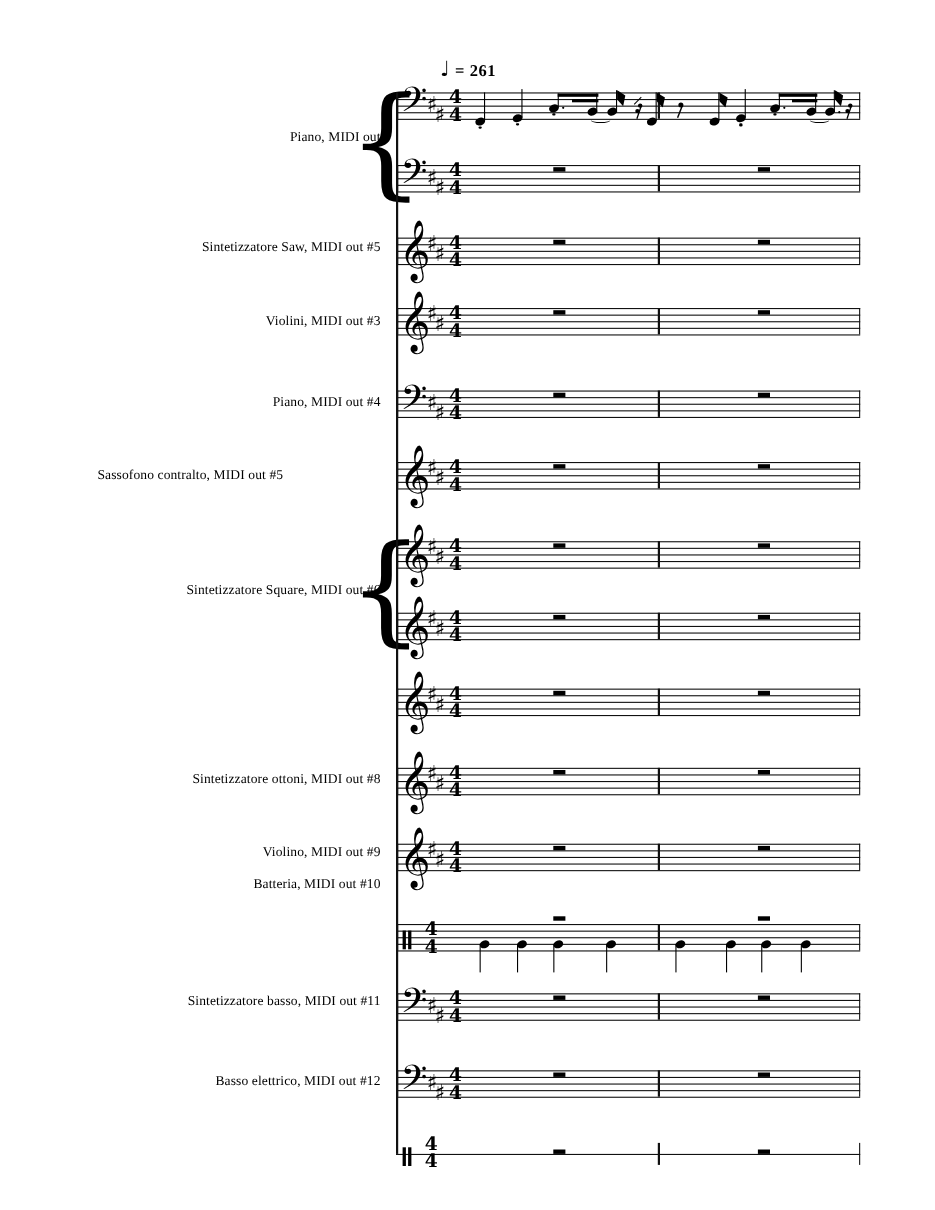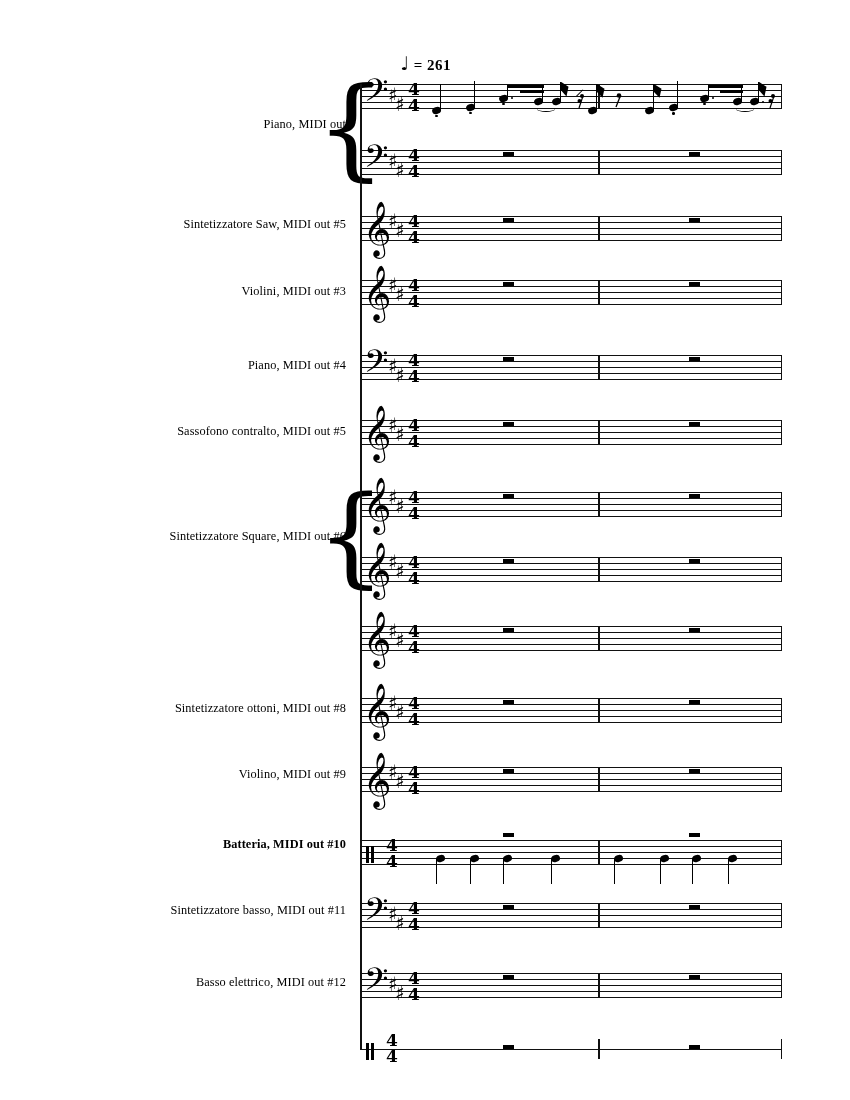--- a/index.html
+++ b/index.html
@@ -131,21 +131,21 @@
     <div class="barline" style="left:780.5px;top:355px;height:24px;"></div>
     <div class="clef fclef" style="left:364px;top:346px;">𝄢</div>
     <div class="keysig" style="left:388px;top:355.9px;">♯</div>
     <div class="keysig" style="left:395px;top:364.9px;">♯</div>
     <div class="timesig" style="left:406px;top:353px;">
       <div>4</div>
       <div>4</div>
     </div>
     <div class="wrest" style="left:502.56px;top:357px;"></div>
     <div class="wrest" style="left:688.6800000000001px;top:357px;"></div>
-    <div class="label" style="left:0px;width:346px;top:424px;padding-right:4px;">Sassofono contralto, MIDI out #5</div>
+    <div class="label" style="left:0px;width:346px;top:424px;padding-right:4px;text-align:center;">Sassofono contralto, MIDI out #5</div>
     <div class="stline" style="left:360px;top:420px;width:422px;"></div>
     <div class="stline" style="left:360px;top:426px;width:422px;"></div>
     <div class="stline" style="left:360px;top:432px;width:422px;"></div>
     <div class="stline" style="left:360px;top:438px;width:422px;"></div>
     <div class="stline" style="left:360px;top:444px;width:422px;"></div>
     <div class="leftline" style="left:360px;top:420px;height:24px;"></div>
     <div class="barline" style="left:598px;top:420px;height:24px;"></div>
     <div class="barline" style="left:780.5px;top:420px;height:24px;"></div>
     <div class="clef gclef" style="left:363px;top:408px;">𝄞</div>
     <div class="keysig" style="left:388px;top:414.9px;">♯</div>
@@ -238,21 +238,21 @@
     <div class="barline" style="left:780.5px;top:767px;height:24px;"></div>
     <div class="clef gclef" style="left:363px;top:755px;">𝄞</div>
     <div class="keysig" style="left:388px;top:761.9px;">♯</div>
     <div class="keysig" style="left:395px;top:770.9px;">♯</div>
     <div class="timesig" style="left:406px;top:765px;">
       <div>4</div>
       <div>4</div>
     </div>
     <div class="wrest" style="left:502.56px;top:769px;"></div>
     <div class="wrest" style="left:688.6800000000001px;top:769px;"></div>
-    <div class="label" style="left:0px;width:346px;top:837px;padding-right:4px;font-weight:bold;">Batteria, MIDI out #10</div>
+    <div class="label" style="left:0px;width:346px;top:796px;padding-right:4px;">Batteria, MIDI out #10</div>
     <div class="stline" style="left:360px;top:840px;width:422px;"></div>
     <div class="stline" style="left:360px;top:846px;width:422px;"></div>
     <div class="stline" style="left:360px;top:852px;width:422px;"></div>
     <div class="stline" style="left:360px;top:858px;width:422px;"></div>
     <div class="stline" style="left:360px;top:864px;width:422px;"></div>
     <div class="leftline" style="left:360px;top:840px;height:24px;"></div>
     <div class="barline" style="left:598px;top:840px;height:24px;"></div>
     <div class="barline" style="left:780.5px;top:840px;height:24px;"></div>
     <div class="percclef" style="left:366px;top:846px;width:12px;height:17px;">
       <i style="left: 0px;"></i>

